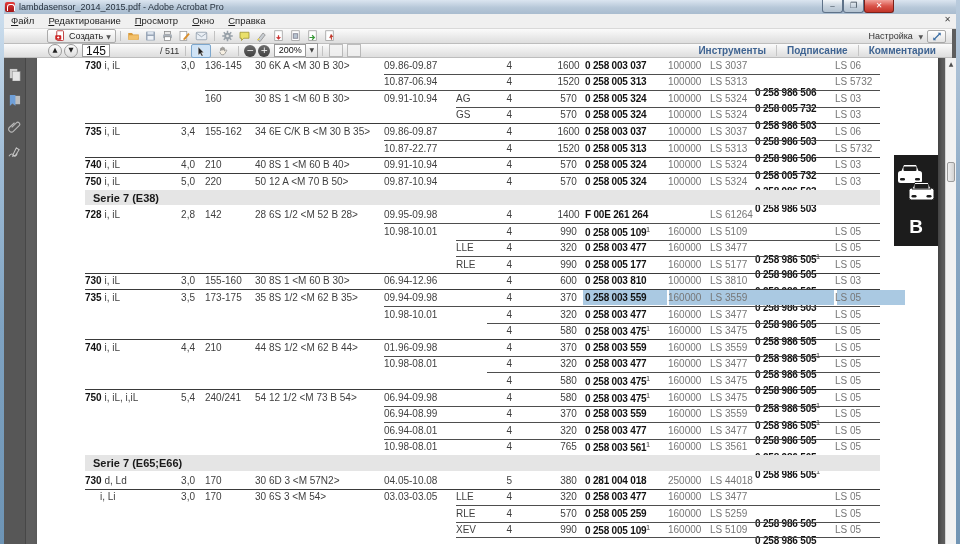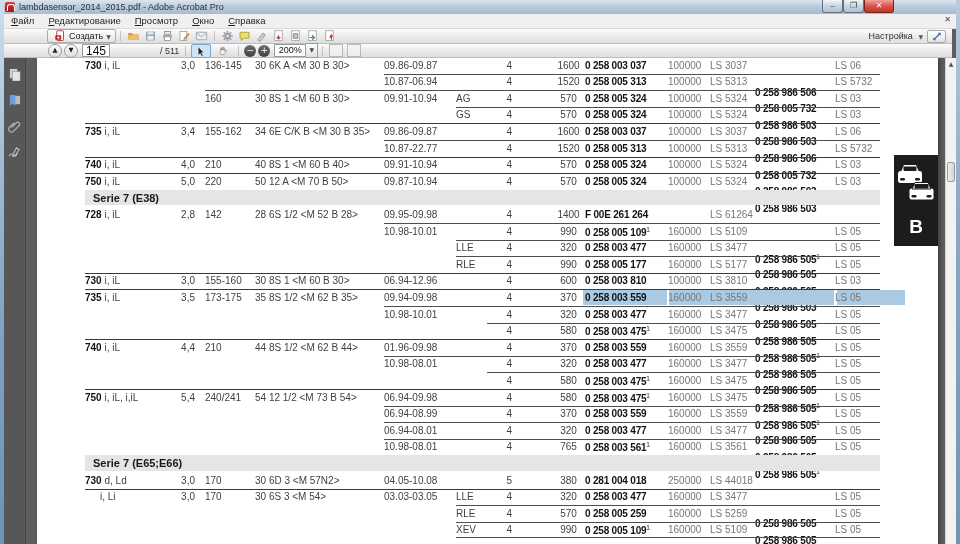--- a/index.html
+++ b/index.html
@@ -251,20 +251,27 @@
       </svg>
     </span>
   <span class="tbsep"></span>
   <span class="zoombtn">−</span>
   <span class="zoombtn">+</span>
   <span class="zoombox">200%</span>
   <span class="zoomdrop">▼</span>
   <span class="tbsep"></span>
   <span class="viewicon"></span>
   <span class="viewicon"></span>
+  <span class="panel-links">
+    <span class="panel-link">Инструменты</span>
+    <span class="plsep"></span>
+    <span class="panel-link">Подписание</span>
+    <span class="plsep"></span>
+    <span class="panel-link">Комментарии</span>
+  </span>
 </div>
 
 <div class="sidebar">
   <span class="sbicon"><svg viewBox="0 0 14 14">
         <rect x="2" y="1" width="8" height="10" fill="#cfcfcf"></rect>
         <rect x="5" y="4" width="8" height="10" fill="#e6e6e6" stroke="#9a9a9a" stroke-width=".6"></rect>
       </svg></span>
   <span class="sbicon"><svg viewBox="0 0 14 14">
         <rect x="5" y="2" width="8" height="9" fill="#bdbdbd"></rect>
         <path d="M2 1h6v12l-3-3-3 3z" fill="#6f9fd8"></path>

